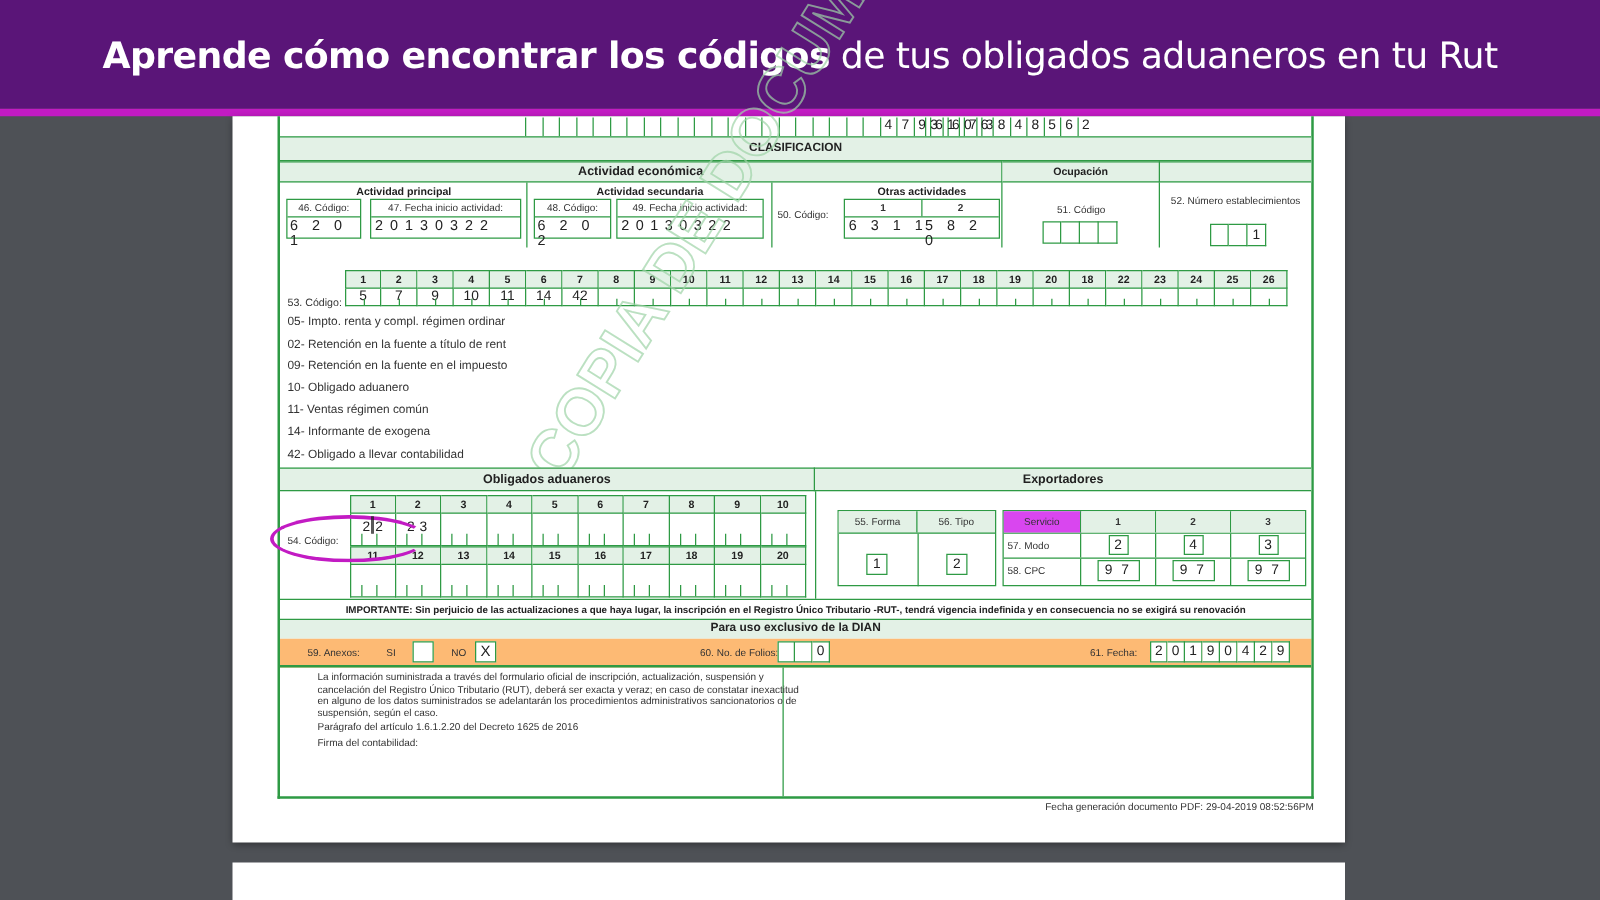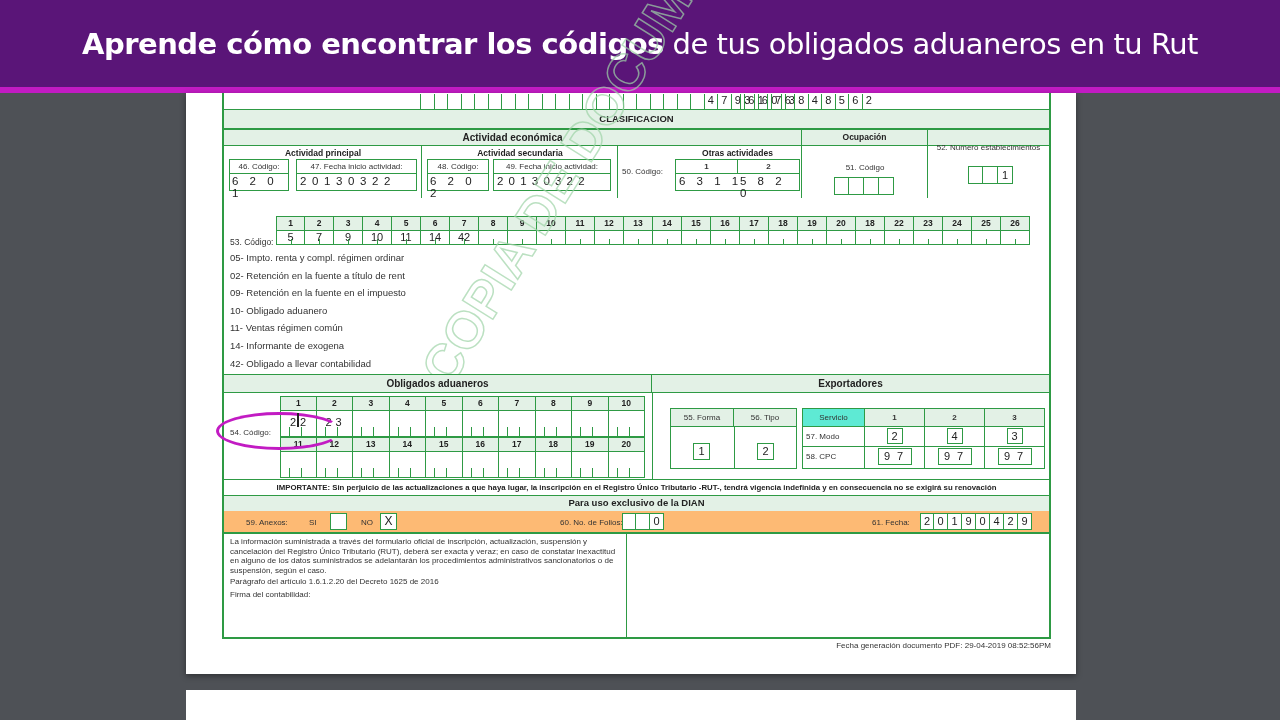--- a/index.html
+++ b/index.html
@@ -21,21 +21,21 @@
   .cellrow { display: flex; position: absolute; }
   .cellrow div { border: 1px solid #2e9a44; border-left: none; text-align: center; font-size: 8.5px; font-weight: bold; color: #222; background: #e3f1e6; }
   .cellrow div:first-child { border-left: 1px solid #2e9a44; }
   .valrow { display: flex; position: absolute; }
   .valrow div { border: 1px solid #2e9a44; border-left: none; border-top: none; font-size: 11px; color: #222; position: relative; }
   .valrow div:first-child { border-left: 1px solid #2e9a44; }
   .tick { position: absolute; bottom: 0; width: 1px; height: 5px; background: #2e9a44; }
   .resp-list div { font-size: 9.5px; color: #333; height: 17.6px; line-height: 17.6px; }
   .wm { position: absolute; left: 170px; top: 30px; font-size: 60px; font-weight: bold; color: transparent; -webkit-text-stroke: 1.5px #9fd4a8; transform: rotate(-58deg); transform-origin: left top; opacity: 0.7; pointer-events: none; white-space: nowrap; line-height: 60px; }
   .ellipse { position: absolute; left: 28px; top: 319px; width: 125px; height: 40px; border: 3px solid #c21bc3; border-radius: 50%; border-right-color: transparent; }
-  .small { font-size: 8px; color: #333; }
+  .small { font-size: 8px; color: #333; margin-left: 24px; }
 </style>
 </head>
 <body>
 
 <div class="banner">
   <div class="banner-text"><b>Aprende cómo encontrar los códigos</b><span class="light"> de tus obligados aduaneros en tu Rut</span></div>
 </div>
 <div class="banner-line"></div>
 
 <div class="page">
@@ -130,21 +130,21 @@
     <div class="abs" style="left:578px; top:53px; width:126px; height:52px; border-right:1px solid #2e9a44;">
       <div class="abs lbl" style="left:0; top:17px; width:126px; text-align:center;">51. Código</div>
       <div class="abs" style="left:32px; top:31px; display:flex;">
         <div style="width:15px;height:18px;border:1px solid #2e9a44;"></div>
           <div style="width:15px;height:18px;border:1px solid #2e9a44;border-left:none;"></div>
           <div style="width:15px;height:18px;border:1px solid #2e9a44;border-left:none;"></div>
           <div style="width:15px;height:18px;border:1px solid #2e9a44;border-left:none;"></div>
       </div>
     </div>
 
-    <div class="abs" style="left:704px; top:42px; width:121px; height:56px;">
+    <div class="abs" style="left:704px; top:55px; width:121px; height:56px;">
       <div class="abs lbl" style="left:0; top:8px; width:121px; text-align:center; line-height:9px;">52. Número establecimientos</div>
       <div class="abs" style="left:40px; top:31px; display:flex;">
         <div style="width:15px;height:18px;border:1px solid #2e9a44;"></div>
           <div style="width:15px;height:18px;border:1px solid #2e9a44;border-left:none;"></div>
           <div style="width:15px;height:18px;border:1px solid #2e9a44;border-left:none;font-size:11px;text-align:center;line-height:16px;color:#222;">1</div>
       </div>
     </div>
 
     <div class="cellrow" id="resp-cols" style="left:52px; top:123px;">
         <div style="width: 29px; height: 15px; line-height: 13px;">1</div>
@@ -367,21 +367,21 @@
       <div style="display:flex; height:18px; background:#e3f1e6; border-bottom:1px solid #2e9a44;">
         <div class="lbl" style="flex:1; text-align:center; line-height:17px; border-right:1px solid #2e9a44;">55. Forma</div>
         <div class="lbl" style="flex:1; text-align:center; line-height:17px;">56. Tipo</div>
       </div>
       <div class="abs" style="left:63px; top:18px; width:1px; height:42px; background:#2e9a44;"></div>
       <div class="abs" style="left:22px; top:34px; width:17px; height:17px; border:1px solid #2e9a44; text-align:center; font-size:11px; line-height:15px; color:#222;">1</div>
       <div class="abs" style="left:86px; top:34px; width:17px; height:17px; border:1px solid #2e9a44; text-align:center; font-size:11px; line-height:15px; color:#222;">2</div>
     </div>
     <div class="abs" style="left:578px; top:315px; width:243px; height:61px; border:1px solid #2e9a44;">
       <div style="display:flex; height:18px; border-bottom:1px solid #2e9a44;">
-        <div class="lbl" style="width:62px; text-align:center; line-height:17px; border-right:1px solid #2e9a44; background:#5eead4;">Servicio</div>
+        <div class="lbl" style="width:62px; text-align:center; line-height:17px; border-right:1px solid #2e9a44; background:#d946ef;">Servicio</div>
         <div class="lbl" style="flex:1; text-align:center; line-height:17px; border-right:1px solid #2e9a44; font-weight:bold; background:#e3f1e6;">1</div>
         <div class="lbl" style="flex:1; text-align:center; line-height:17px; border-right:1px solid #2e9a44; font-weight:bold; background:#e3f1e6;">2</div>
         <div class="lbl" style="flex:1; text-align:center; line-height:17px; font-weight:bold; background:#e3f1e6;">3</div>
       </div>
       <div style="display:flex; height:20px; border-bottom:1px solid #2e9a44;">
         <div class="lbl" style="width:62px; line-height:19px; padding-left:3px; border-right:1px solid #2e9a44;">57. Modo</div>
         <div style="flex:1; border-right:1px solid #2e9a44; display:flex; justify-content:center;">
             <span style="width:16px;height:16px;border:1px solid #2e9a44;text-align:center;font-size:11px;line-height:14px;color:#222;margin-top:1px;">2</span>
           </div>
         <div style="flex:1; border-right:1px solid #2e9a44; display:flex; justify-content:center;">

